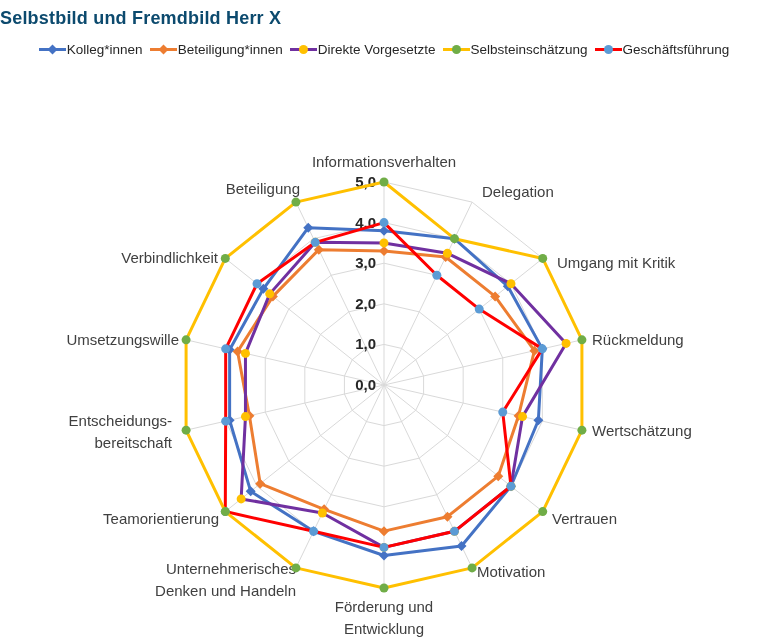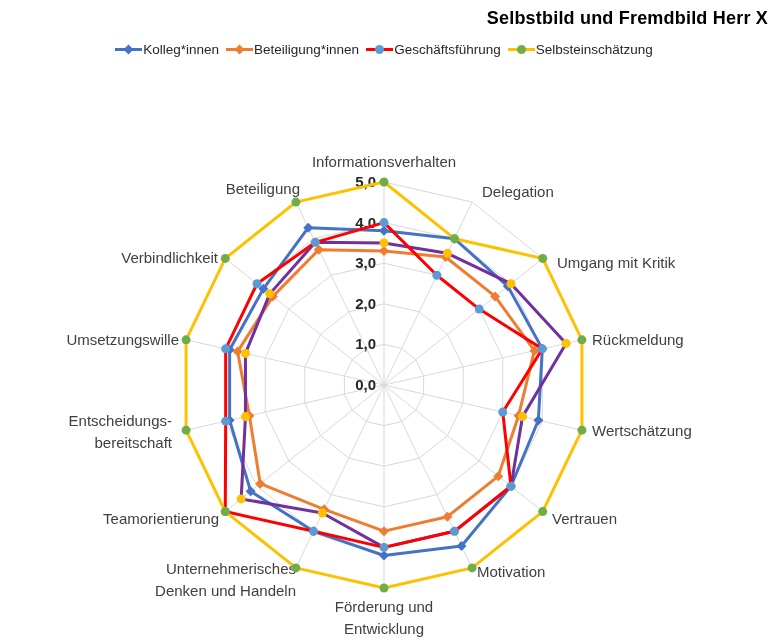--- a/index.html
+++ b/index.html
@@ -1,22 +1,22 @@
 <!DOCTYPE html>
 <html><head>
 <meta charset="utf-8">
 <style>
   html,body{margin:0;padding:0;}
   body{
     width:768px;height:641px;position:relative;background:#ffffff;
     font-family:"Liberation Sans", sans-serif;overflow:hidden;
   }
   .chart-title{
-    position:absolute;top:8px;left:0;width:768px;text-align:right;
-    font-size:18px;font-weight:bold;color:#000000;letter-spacing:.2px;
+    position:absolute;top:8px;left:0;width:768px;text-align:left;
+    font-size:18px;font-weight:bold;color:#0c4a6e;letter-spacing:.2px;
   }
   .legend{
     position:absolute;top:42px;left:0;width:768px;
     display:flex;justify-content:center;align-items:center;gap:7px;
     font-size:13.5px;color:#262626;white-space:nowrap;
   }
   .legend-item{display:flex;align-items:center;gap:1px;cursor:default;}
   .legend-swatch{display:block;}
   svg.radar{position:absolute;left:0;top:0;}
   text{font-family:"Liberation Sans", sans-serif;}
@@ -38,31 +38,38 @@
     </span>
     <span class="legend-item">
       <svg width="27" height="11" class="legend-swatch">
         <line x1="0" y1="5.5" x2="27" y2="5.5" stroke="#ED7D31" stroke-width="3"></line>
         <polygon points="13.5,0.5 18.5,5.5 13.5,10.5 8.5,5.5" fill="#ED7D31"></polygon>
       </svg>
       <span>Beteiligung*innen</span>
     </span>
     <span class="legend-item">
       <svg width="27" height="11" class="legend-swatch">
-        <line x1="0" y1="5.5" x2="27" y2="5.5" stroke="#FF0000" stroke-width="3"></line>
-        <circle cx="13.5" cy="5.5" r="4.5" fill="#5B9BD5"></circle>
+        <line x1="0" y1="5.5" x2="27" y2="5.5" stroke="#7030A0" stroke-width="3"></line>
+        <circle cx="13.5" cy="5.5" r="4.5" fill="#FFC000"></circle>
       </svg>
-      <span>Geschäftsführung</span>
+      <span>Direkte Vorgesetzte</span>
     </span>
     <span class="legend-item">
       <svg width="27" height="11" class="legend-swatch">
         <line x1="0" y1="5.5" x2="27" y2="5.5" stroke="#FFC000" stroke-width="3"></line>
         <circle cx="13.5" cy="5.5" r="4.5" fill="#70AD47"></circle>
       </svg>
       <span>Selbsteinschätzung</span>
+    </span>
+    <span class="legend-item">
+      <svg width="27" height="11" class="legend-swatch">
+        <line x1="0" y1="5.5" x2="27" y2="5.5" stroke="#FF0000" stroke-width="3"></line>
+        <circle cx="13.5" cy="5.5" r="4.5" fill="#5B9BD5"></circle>
+      </svg>
+      <span>Geschäftsführung</span>
     </span>
   </div>
 
 <svg class="radar" id="radar" width="768" height="641" viewBox="0 0 768 641">
     <line x1="384" y1="385" x2="384" y2="182" stroke="#D9D9D9" stroke-width="1"></line>
     <line x1="384" y1="385" x2="472.07839904086427" y2="202.1033198158089" stroke="#D9D9D9" stroke-width="1"></line>
     <line x1="384" y1="385" x2="542.71179094101" y2="258.43157022267707" stroke="#D9D9D9" stroke-width="1"></line>
     <line x1="384" y1="385" x2="581.9103661729102" y2="339.82825040686816" stroke="#D9D9D9" stroke-width="1"></line>
     <line x1="384" y1="385" x2="581.9103661729102" y2="430.17174959313184" stroke="#D9D9D9" stroke-width="1"></line>
     <line x1="384" y1="385" x2="542.7117909410101" y2="511.5684297773229" stroke="#D9D9D9" stroke-width="1"></line>

